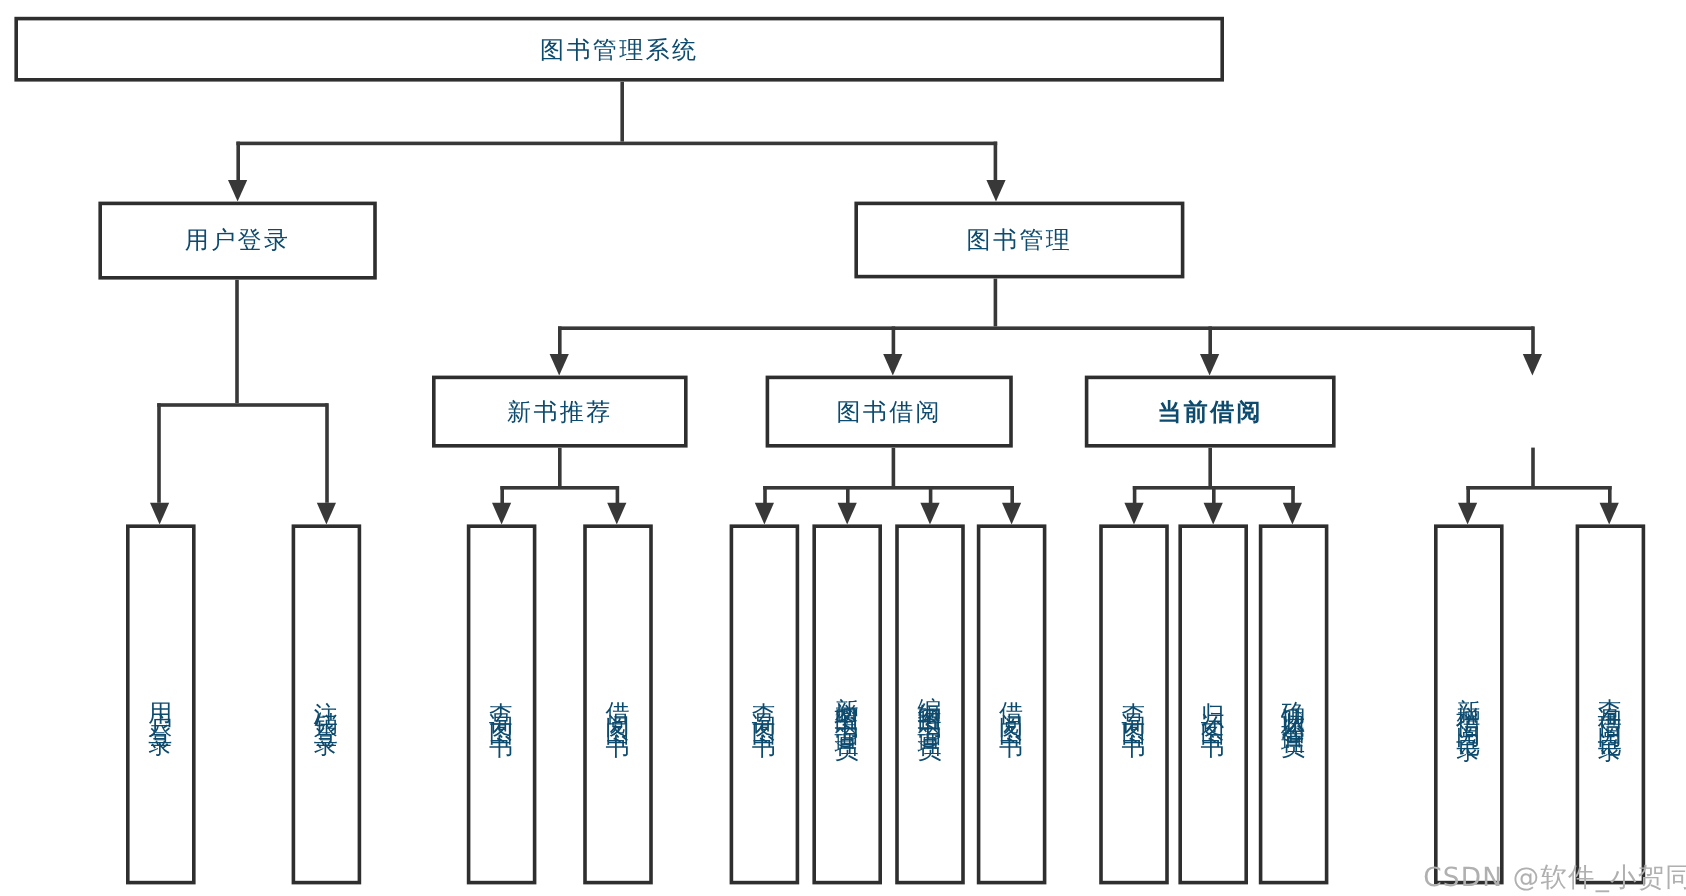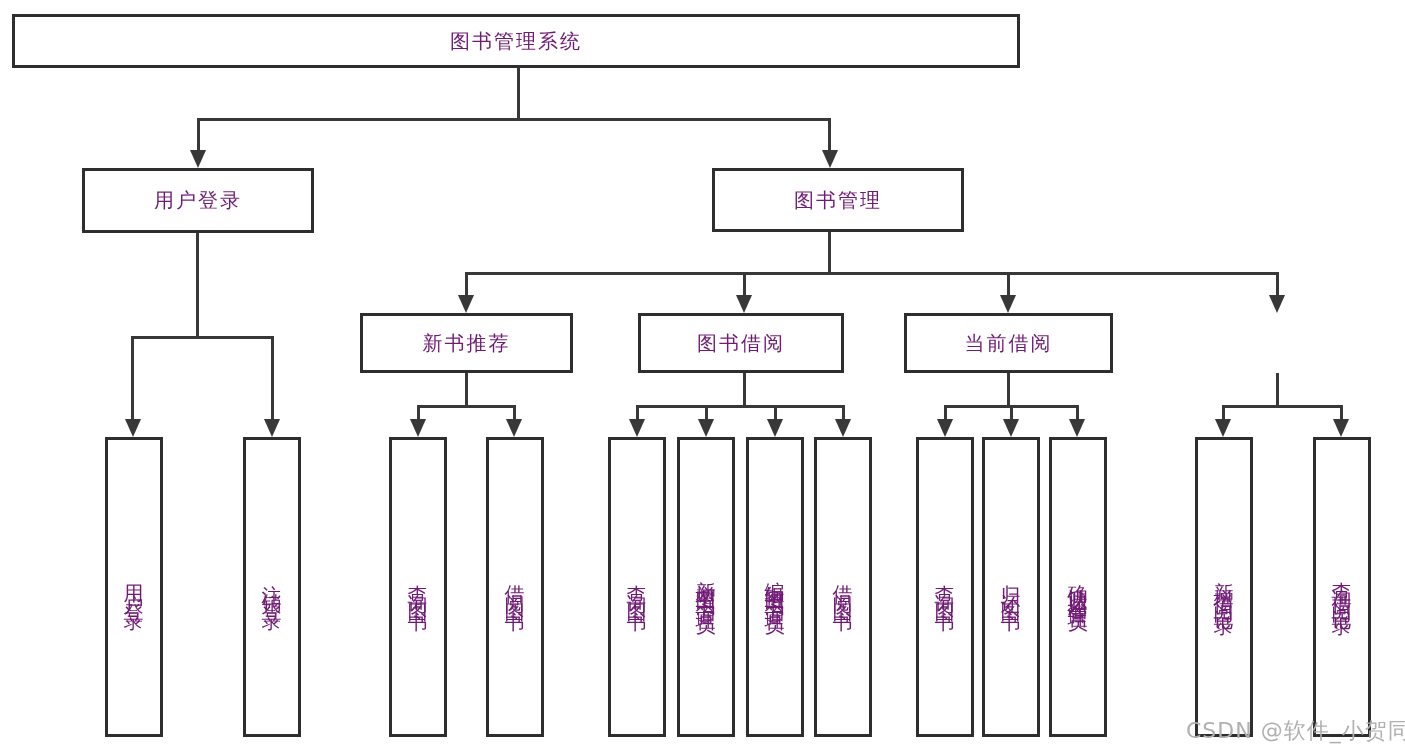--- a/index.html
+++ b/index.html
@@ -9,21 +9,21 @@
     background:#ffffff;
     font-family:"DejaVu Sans","Liberation Sans",sans-serif;
     overflow:hidden;
   }
   .box{
     position:absolute;
     box-sizing:border-box;
     border:3px solid #2e2e2e;
     background:#ffffff;
     display:flex;align-items:center;justify-content:center;
-    color:#701a75;
+    color:#0c4a6e;
     font-size:20px;
     letter-spacing:2px;
     z-index:2;
   }
   .vbox{
     writing-mode:vertical-lr;
     text-orientation:mixed;
     letter-spacing:9px;
     font-size:20px;
     line-height:1;
@@ -59,21 +59,21 @@
   <div class="vline" style="left:517px;top:68px;height:50px;"></div>
   <div class="hline" style="left:197px;top:118px;width:634px;"></div>
   <div class="vline" style="left:197px;top:118px;height:34px;"></div>
   <div class="arrow" style="left:190px;top:150px;"></div>
   <div class="vline" style="left:828px;top:118px;height:34px;"></div>
   <div class="arrow" style="left:822px;top:150px;"></div>
 
   <div class="box" style="left:82px;top:168px;width:232px;height:65px;">
     <span>用户登录</span>
   </div>
-  <div class="box" style="left:712px;top:168px;width:252px;height:64px;">
+  <div class="box" style="left:712px;top:168px;width:275px;height:64px;">
     <span>图书管理</span>
   </div>
 
   <div class="vline" style="left:196px;top:233px;height:103px;"></div>
   <div class="hline" style="left:131px;top:336px;width:142px;"></div>
   <div class="vline" style="left:131px;top:336px;height:83px;"></div>
   <div class="arrow" style="left:125px;top:419px;"></div>
   <div class="vline" style="left:271px;top:336px;height:83px;"></div>
   <div class="arrow" style="left:264px;top:419px;"></div>
 
@@ -87,21 +87,21 @@
   <div class="arrow" style="left:1000px;top:295px;"></div>
   <div class="vline" style="left:1276px;top:272px;height:23px;"></div>
   <div class="arrow" style="left:1269px;top:295px;"></div>
 
   <div class="box" style="left:360px;top:313px;width:213px;height:60px;">
     <span>新书推荐</span>
   </div>
   <div class="box" style="left:638px;top:313px;width:206px;height:60px;">
     <span>图书借阅</span>
   </div>
-  <div class="box" style="left:904px;top:313px;width:209px;height:60px;">
+  <div class="box" style="left:904px;top:313px;width:209px;height:60px;font-weight:bold;">
     <span>当前借阅</span>
   </div>
 
   <div class="vline" style="left:465px;top:373px;height:32px;"></div>
   <div class="hline" style="left:417px;top:405px;width:98px;"></div>
   <div class="vline" style="left:417px;top:405px;height:16px;"></div>
   <div class="arrow" style="left:410px;top:419px;"></div>
   <div class="vline" style="left:513px;top:405px;height:16px;"></div>
   <div class="arrow" style="left:506px;top:419px;"></div>
 

